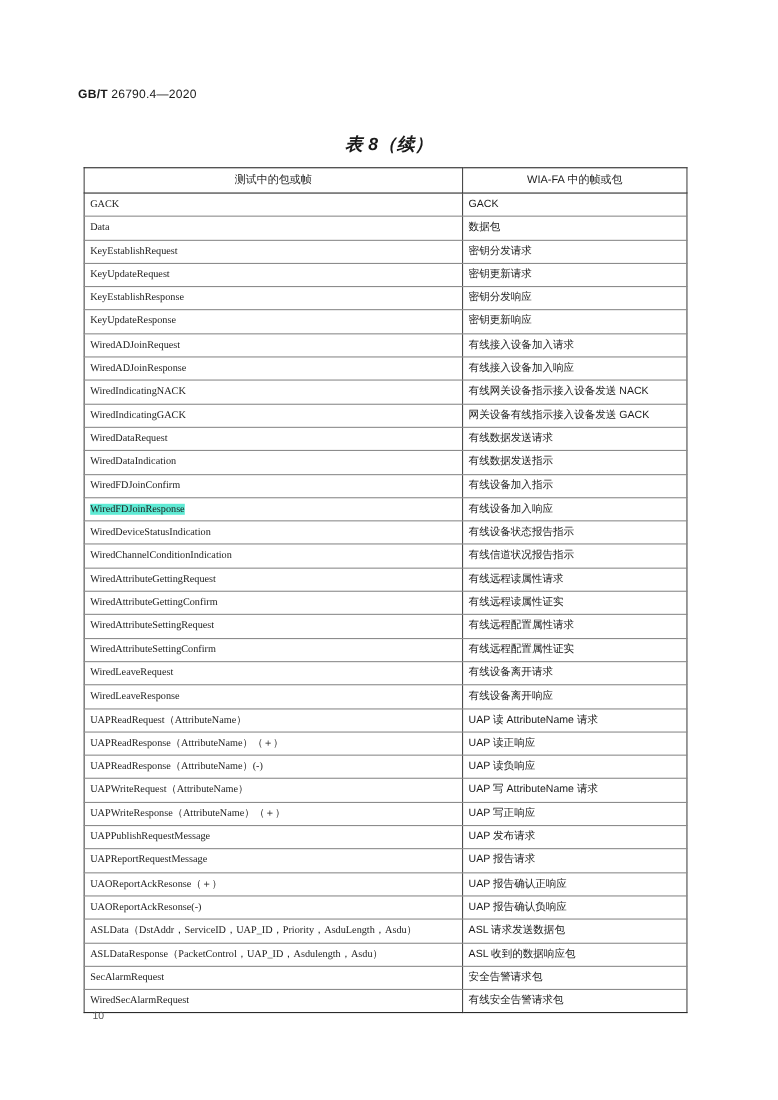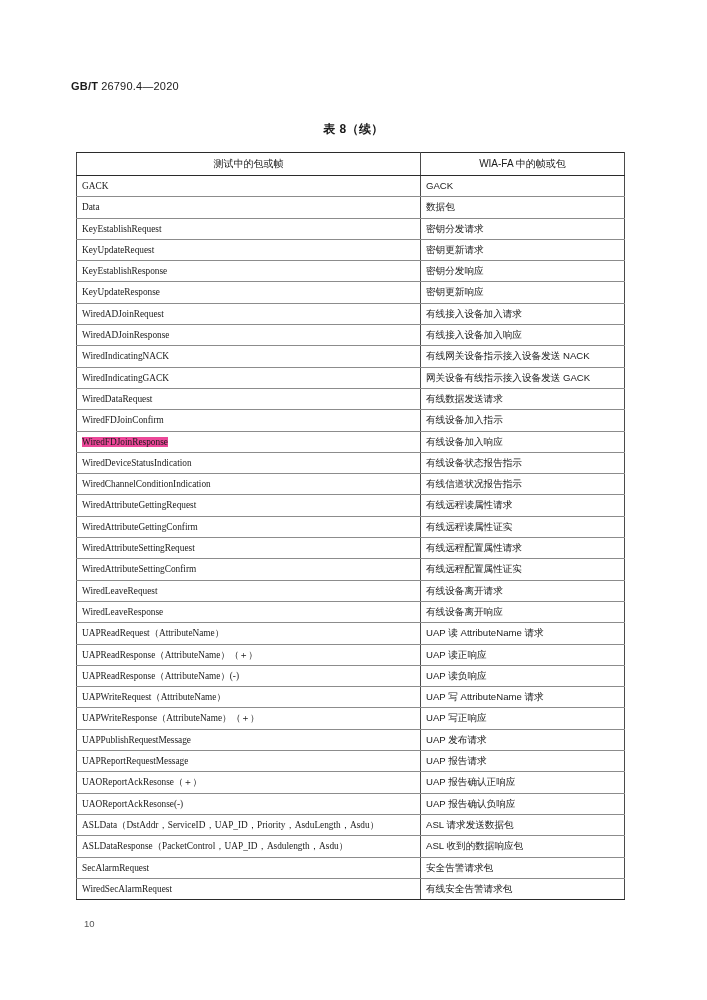--- a/index.html
+++ b/index.html
@@ -42,24 +42,25 @@
     font-size: 11px;
     font-weight: normal;
   }
   
   .table-caption {
     position: absolute;
     left: 0;
     top: 121px;
     width: 707px;
     text-align: center;
-    font-size: 12px;
+    font-size: 16px;
     font-weight: bold;
     font-family: "Liberation Sans", "DejaVu Sans", sans-serif;
     letter-spacing: 0.4px;
+    font-style: italic;
   }
   
   .table-wrap {
     position: absolute;
     left: 76px;
     top: 152px;
     width: 548px;
   }
   table.data-table {
     width: 548px;
@@ -97,21 +98,21 @@
   }
   table.data-table tbody tr:last-child td {
     border-bottom: 1.6px solid #2b2b2b;
   }
   .cn {
     font-family: "Liberation Sans", "DejaVu Sans", sans-serif;
     font-size: 9.6px;
   }
   th .cn { font-size: 10px; }
   .hl {
-    background: #ec4899;
+    background: #5eead4;
   }
   
   .page-number {
     position: absolute;
     left: 84px;
     top: 918px;
     font-size: 9.5px;
     color: #555;
     font-family: Liberation Sans, sans-serif;
   }
@@ -183,20 +184,24 @@
           </tr>
           <tr>
             <td><span>WiredIndicatingGACK</span></td>
             <td><span class="cn">网关设备有线指示接入设备发送 GACK</span></td>
           </tr>
           <tr>
             <td><span>WiredDataRequest</span></td>
             <td><span class="cn">有线数据发送请求</span></td>
           </tr>
           <tr>
+            <td><span>WiredDataIndication</span></td>
+            <td><span class="cn">有线数据发送指示</span></td>
+          </tr>
+          <tr>
             <td><span>WiredFDJoinConfirm</span></td>
             <td><span class="cn">有线设备加入指示</span></td>
           </tr>
           <tr>
             <td><span class="hl">WiredFDJoinResponse</span></td>
             <td><span class="cn">有线设备加入响应</span></td>
           </tr>
           <tr>
             <td><span>WiredDeviceStatusIndication</span></td>
             <td><span class="cn">有线设备状态报告指示</span></td>

